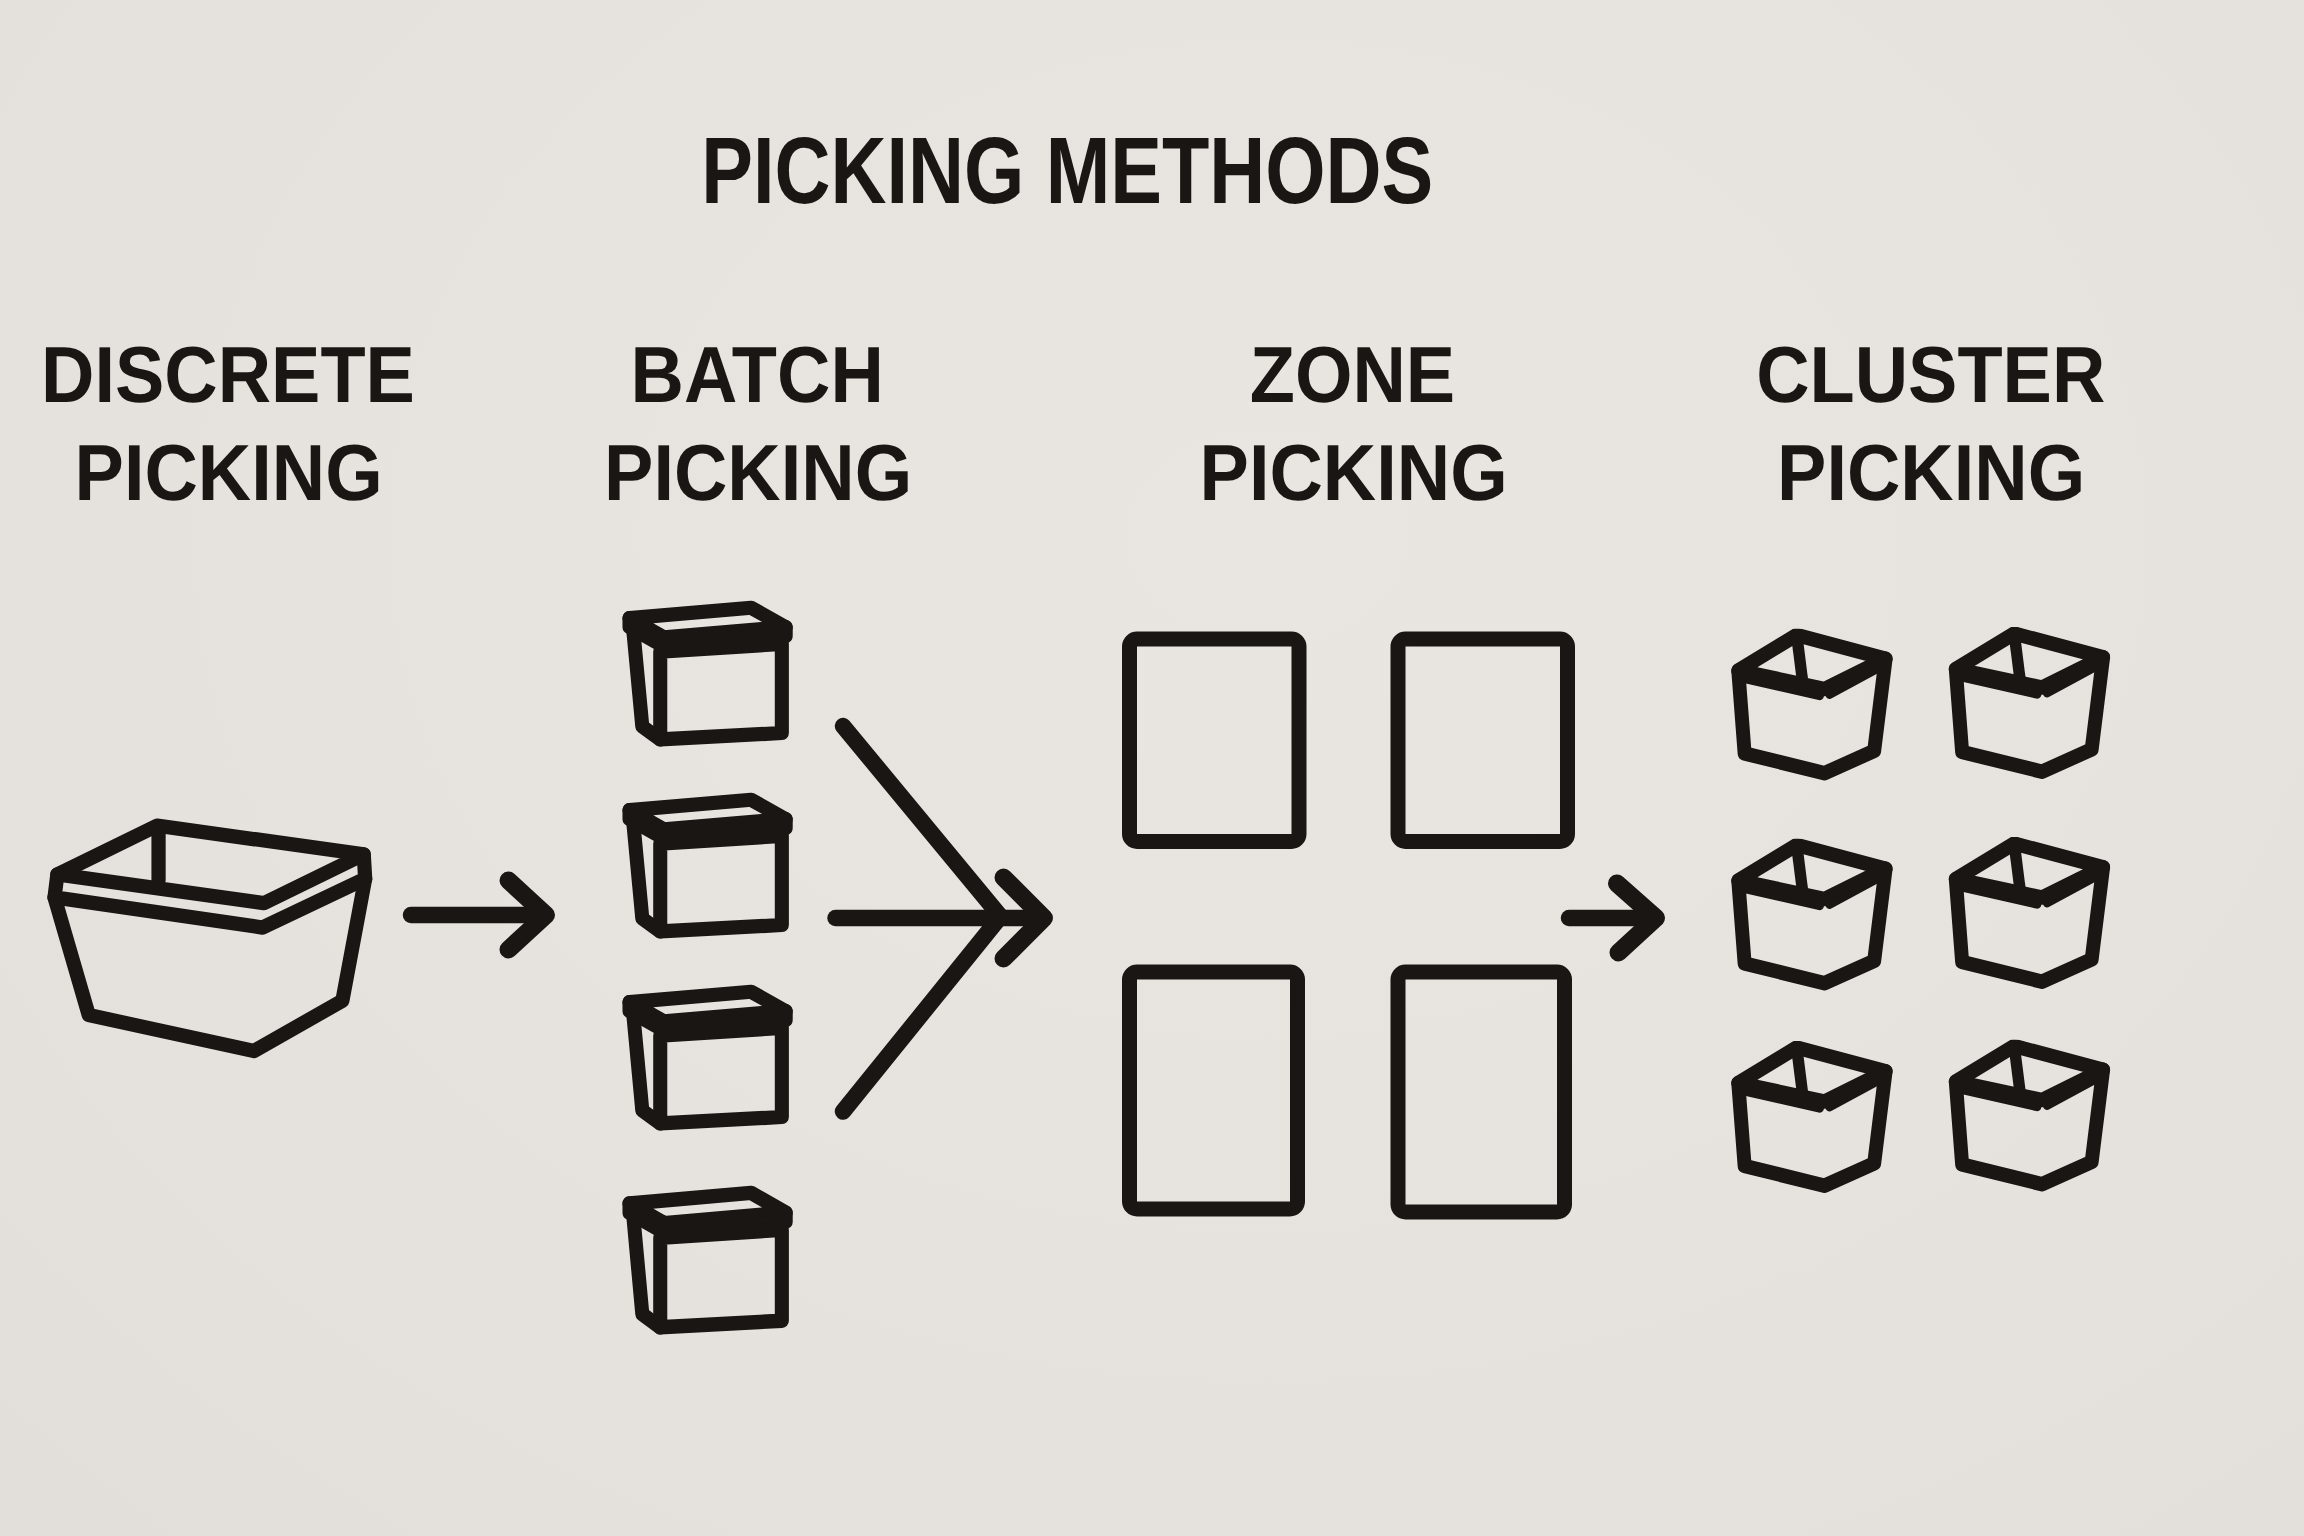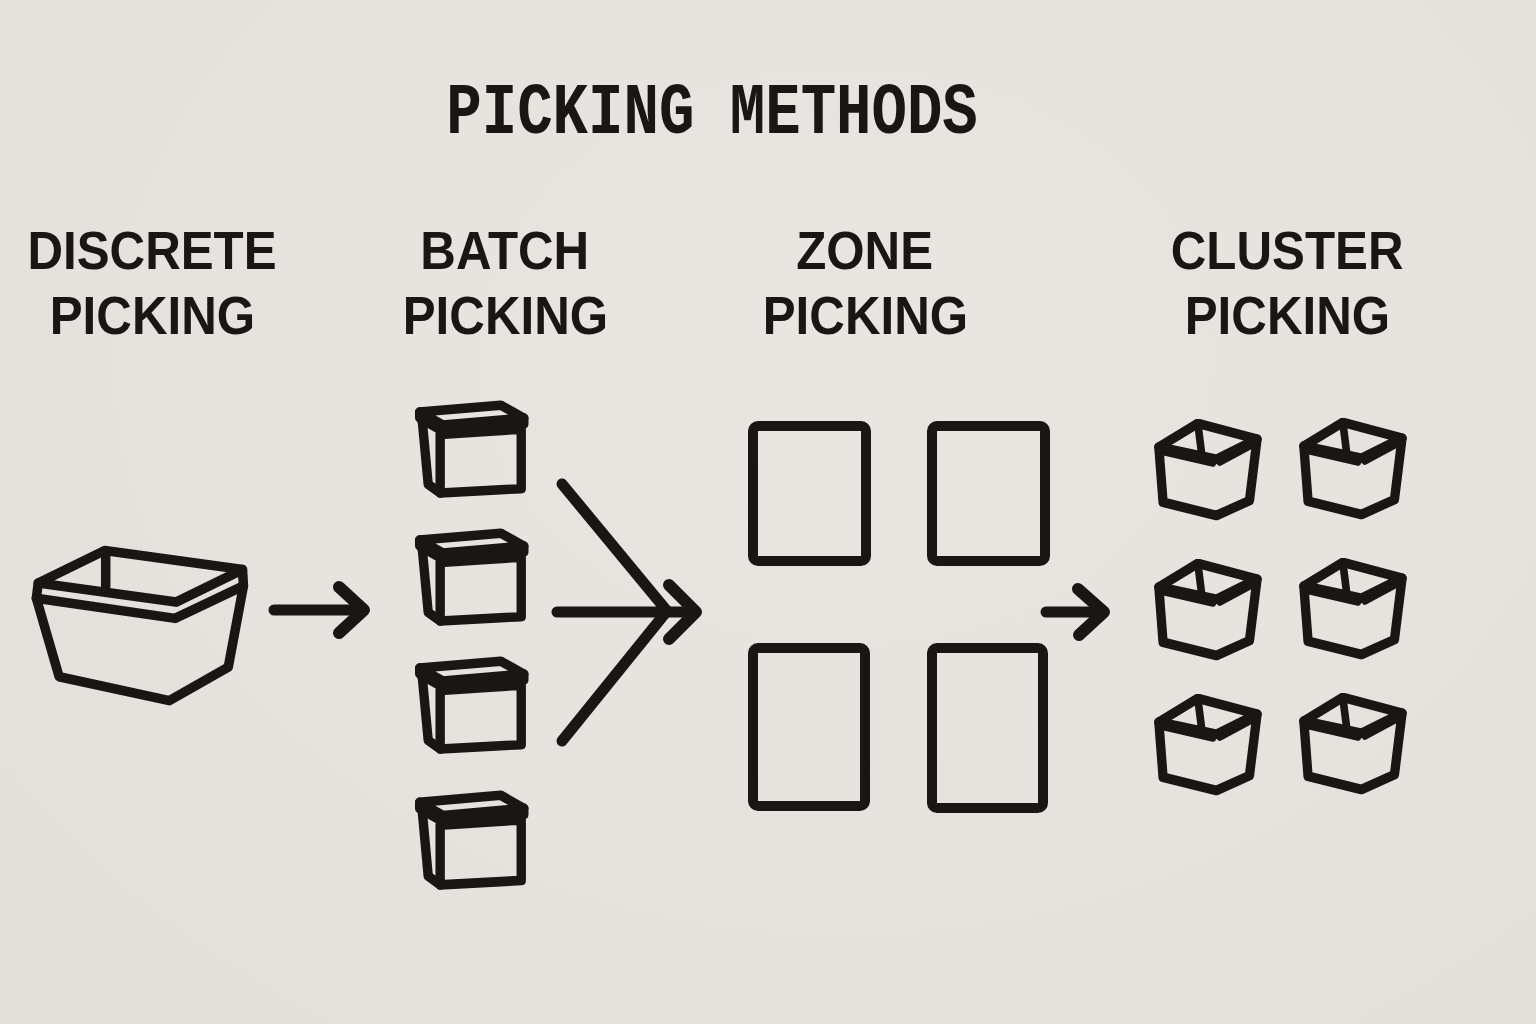--- a/index.html
+++ b/index.html
@@ -19,41 +19,40 @@
     overflow:hidden;
     background:radial-gradient(ellipse at 55% 35%, #e9e6e1 0%, var(--background) 55%, #e2deda 100%);
     color:var(--ink);
   }
   .title{
     position:absolute;
     top:64px;
     left:262px;
     width:900px;
     text-align:center;
-    font-size:72px;
+    font-size:63px;
     line-height:100px;
     font-weight:700;
     white-space:nowrap;
-    font-family:Liberation Mono, monospace;
   }
   .title .squeeze{display:inline-block;transform:scaleX(.82);}
   .col-heading{
     position:absolute;
     top:218px;
     width:320px;
     text-align:center;
     font-size:53px;
     line-height:65px;
     font-weight:700;
     white-space:nowrap;
   }
   .col-heading .squeeze{display:inline-block;transform:scaleX(.93);}
   #h-discrete{left:-8px;}
   #h-batch{left:345px;}
-  #h-zone{left:705px;}
+  #h-zone{left:742px;}
   #h-cluster{left:1127px;text-align:center;}
   .icon{position:absolute;color:var(--ink);}
   .zone-slot{
     position:absolute;
     border:10px solid var(--ink);
     border-radius:10px;
     background:transparent;
   }
 </style>
 </head>

